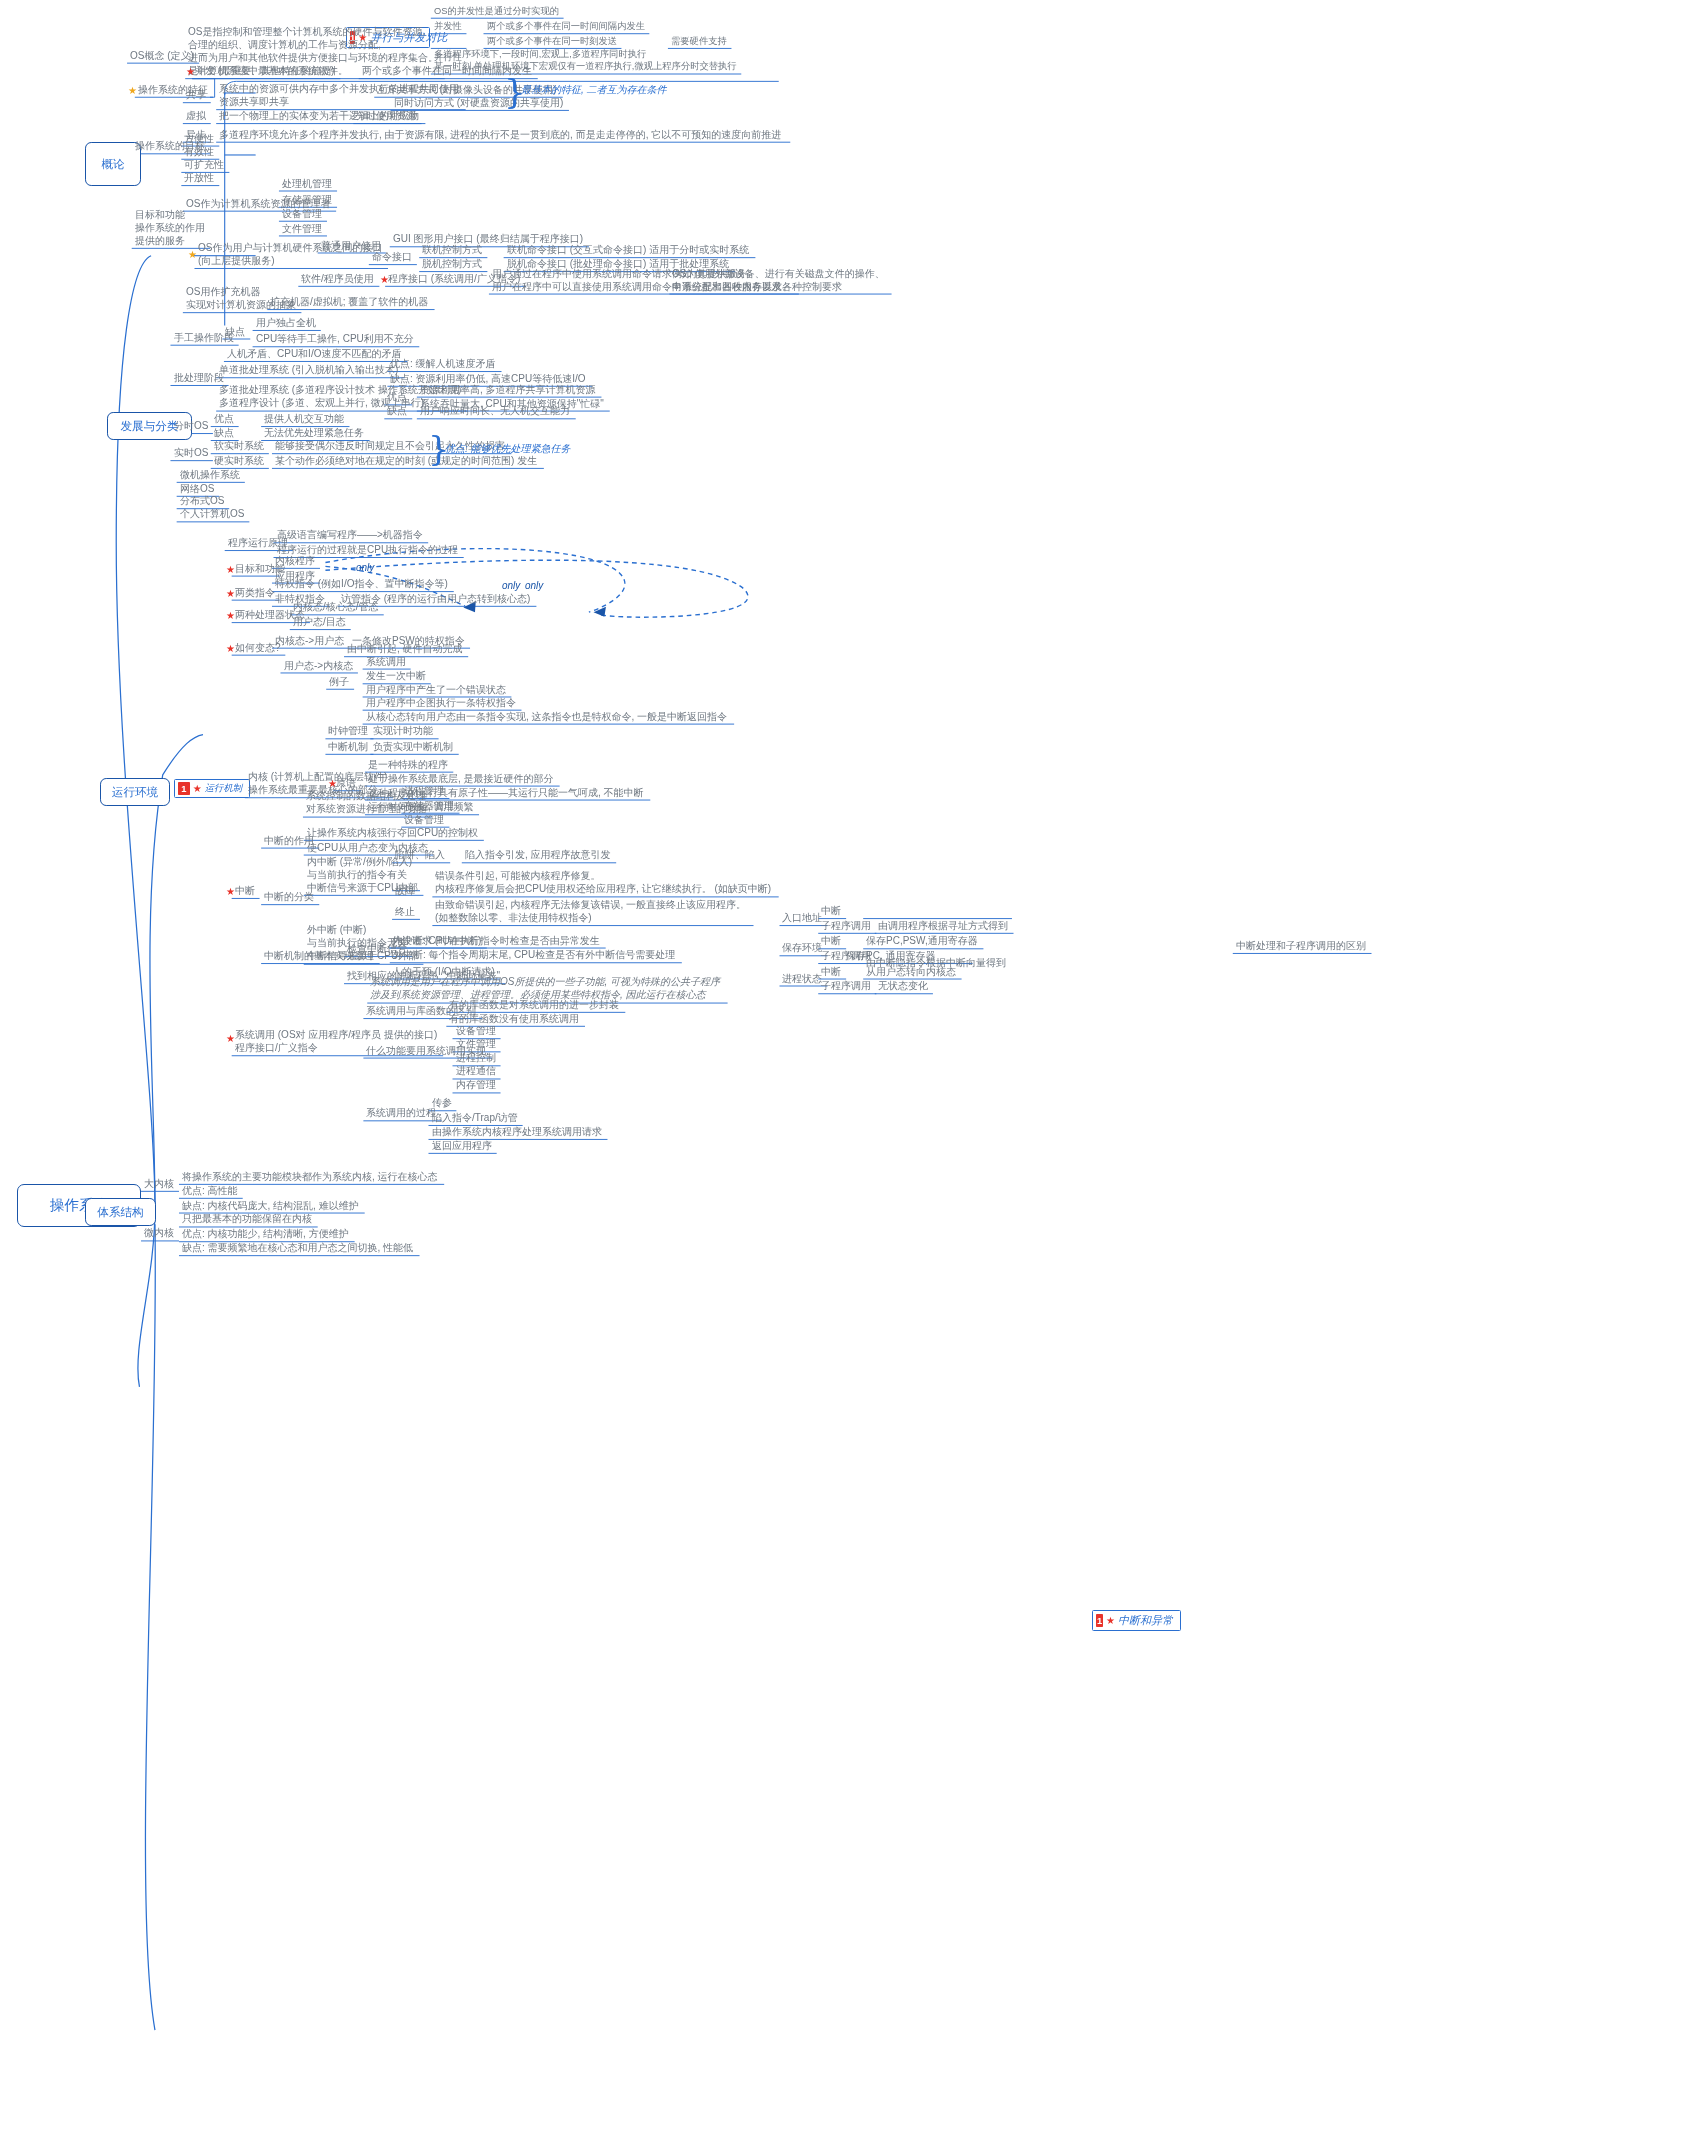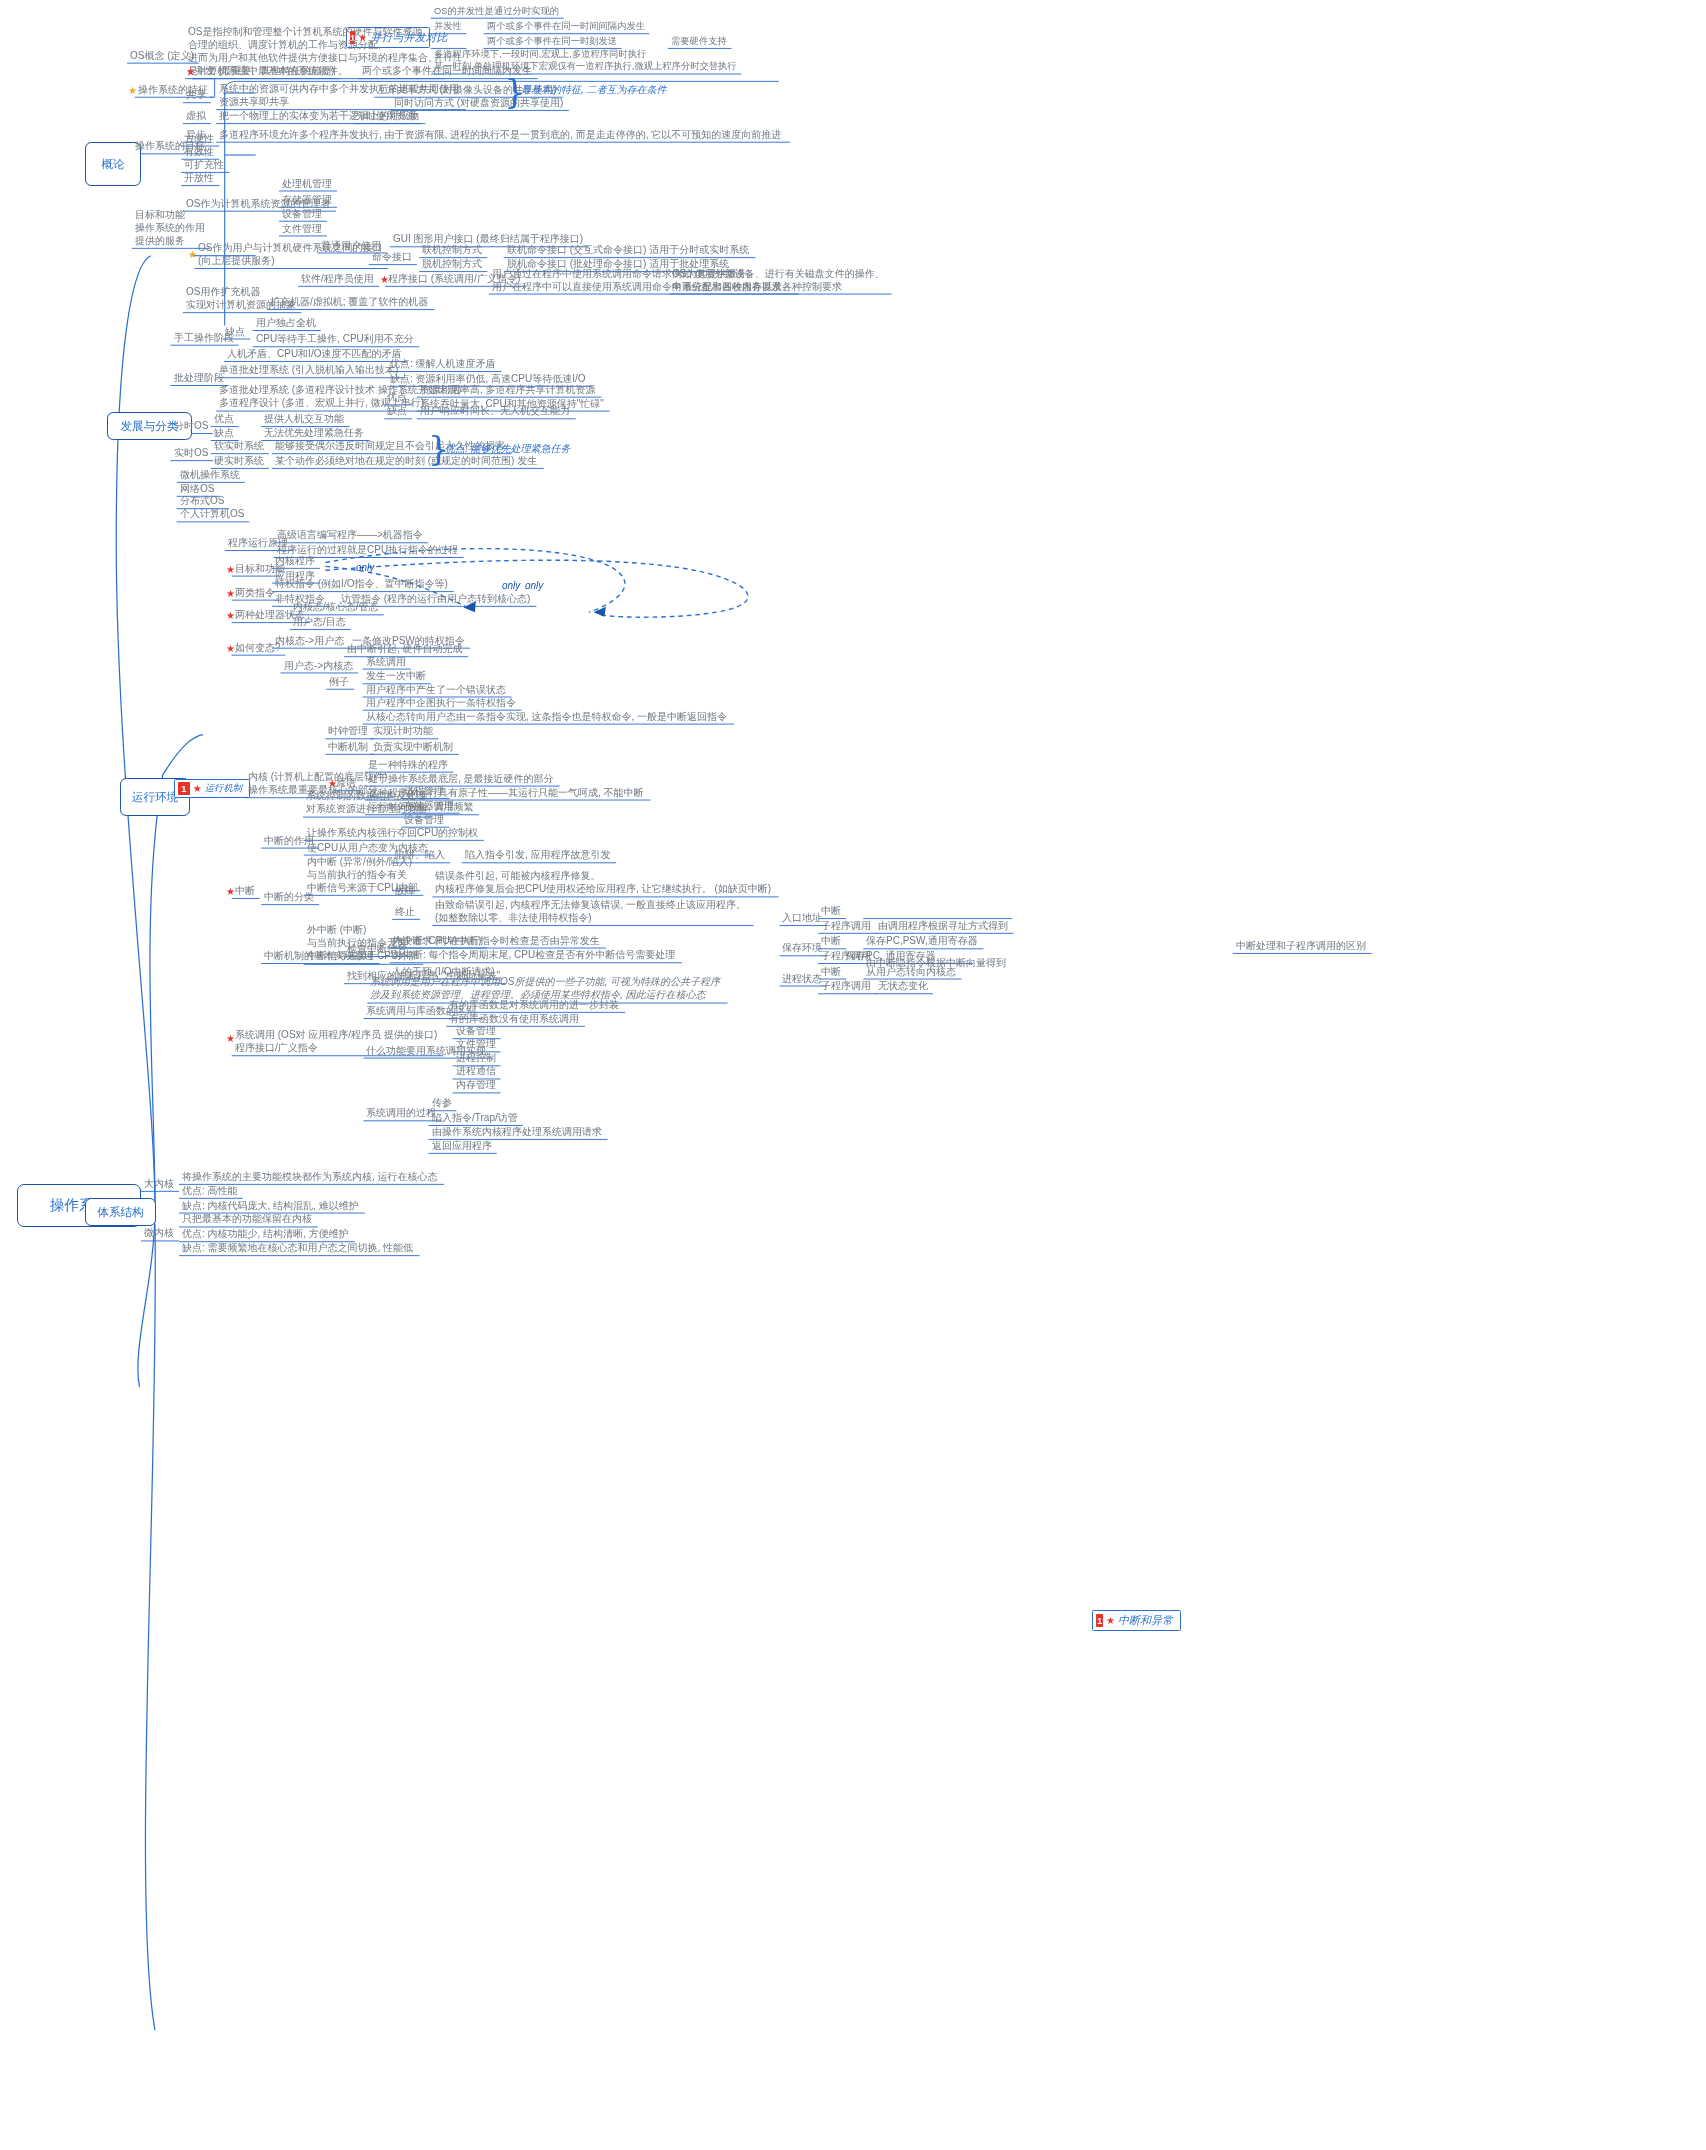--- a/index.html
+++ b/index.html
@@ -302,21 +302,21 @@
   <div class="box" style="left:17px;top:1184px;width:124px;height:43px;">
     <span>操作系统</span>
   </div>
 
   <div class="box lvl1" style="left:85px;top:142px;width:56px;height:44px;">
     <span>概论</span>
   </div>
   <div class="box lvl1" style="left:107px;top:412px;width:85px;height:28px;">
     <span>发展与分类</span>
   </div>
-  <div class="box lvl1" style="left:120px;top:778px;width:70px;height:38px;">
+  <div class="box lvl1" style="left:100px;top:778px;width:70px;height:28px;">
     <span>运行环境</span>
   </div>
   <div class="box lvl1" style="left:85px;top:1198px;width:71px;height:28px;">
     <span>体系结构</span>
   </div>
 
   <div class="callout" style="left:346px;top:27px;width:84px;height:21px;">
     <span class="num">1</span>
     <span class="star">★</span>
     <span class="lbl">并行与并发对比</span>

